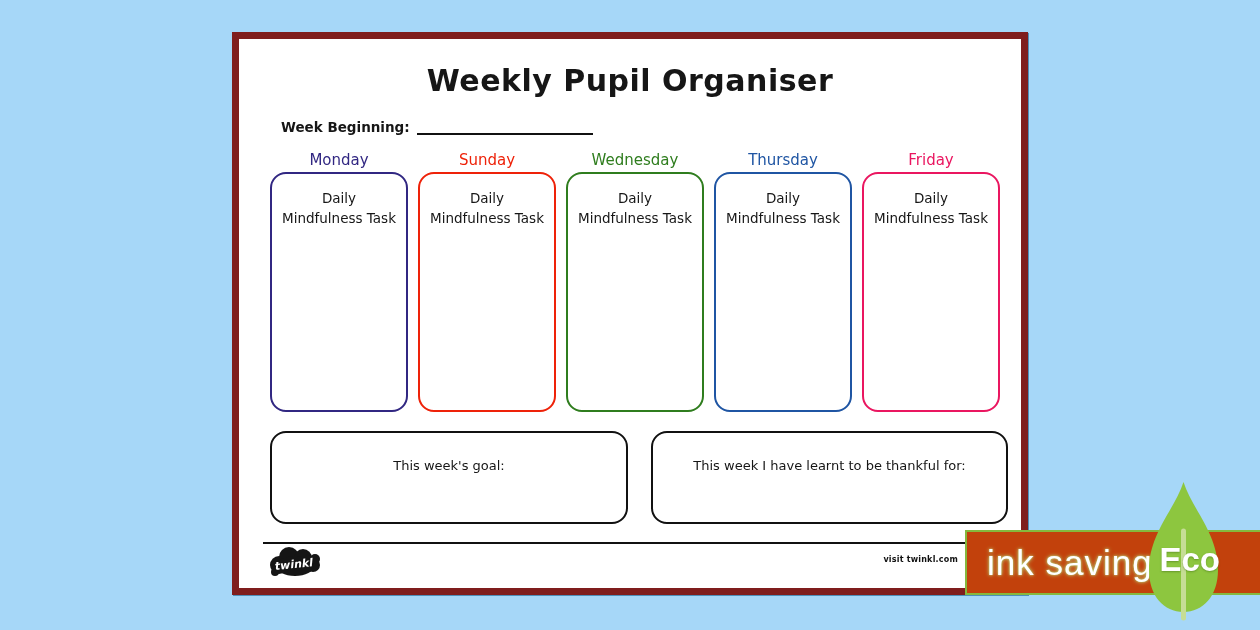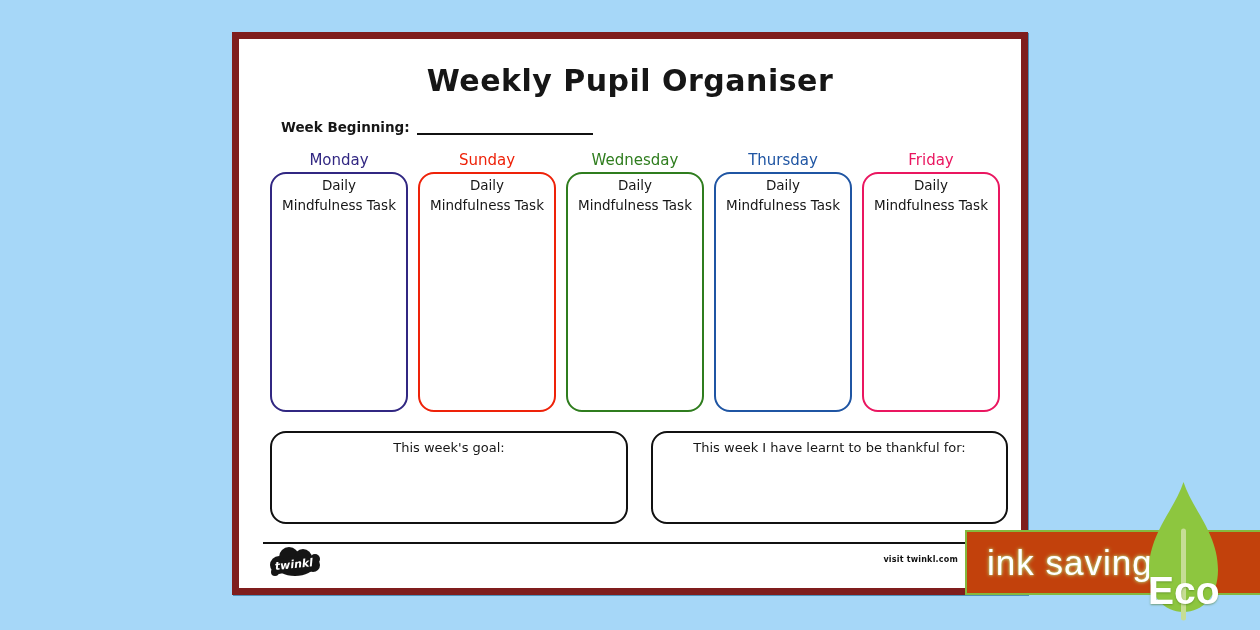--- a/index.html
+++ b/index.html
@@ -64,21 +64,21 @@
     font-weight: normal;
     height: 20px;
     margin-bottom: 1px;
     color: var(--day-color);
   }
   .day-box {
     height: 240px;
     border: 2px solid var(--day-color);
     border-radius: 16px;
     background: #fff;
-    padding-top: 2px;
+    padding-top: 15px;
   }
   .task-label {
     text-align: center;
     font-size: 13.5px;
     font-weight: 500;
     line-height: 1.45;
     color: #161616;
   }
 
   
@@ -87,21 +87,21 @@
     left: 31px; top: 392px;
     width: 738px;
     display: flex;
     gap: 23px;
   }
   .summary-box {
     height: 93px;
     border: 2px solid #111;
     border-radius: 16px;
     background: #fff;
-    padding-top: 7px;
+    padding-top: 25px;
   }
   .summary-box.goal { width: 358px; }
   .summary-box.thankful { width: 357px; }
   .summary-label {
     text-align: center;
     font-size: 13px;
     font-weight: 500;
     color: #161616;
   }
 
@@ -151,28 +151,27 @@
   .eco-leaf {
     position: absolute;
     left: 1141px; top: 479px;
     width: 85px; height: 142px;
     z-index: 3;
   }
   .eco-label {
     position: absolute;
     left: 1148px; top: 541px;
     width: 72px;
-    text-align: left;
-    font-size: 39px;
+    text-align: right;
+    font-size: 33px;
     font-weight: bold;
     color: #ffffff;
     text-shadow: 0 1px 2px rgba(70,115,25,0.55);
     font-family: "Liberation Sans", sans-serif;
     z-index: 4;
-    margin-top: 28px;
   }
 </style>
 </head>
 <body>
 
 <div class="stage">
 
   <div class="page">
 
     <div class="title">Weekly Pupil Organiser</div>

